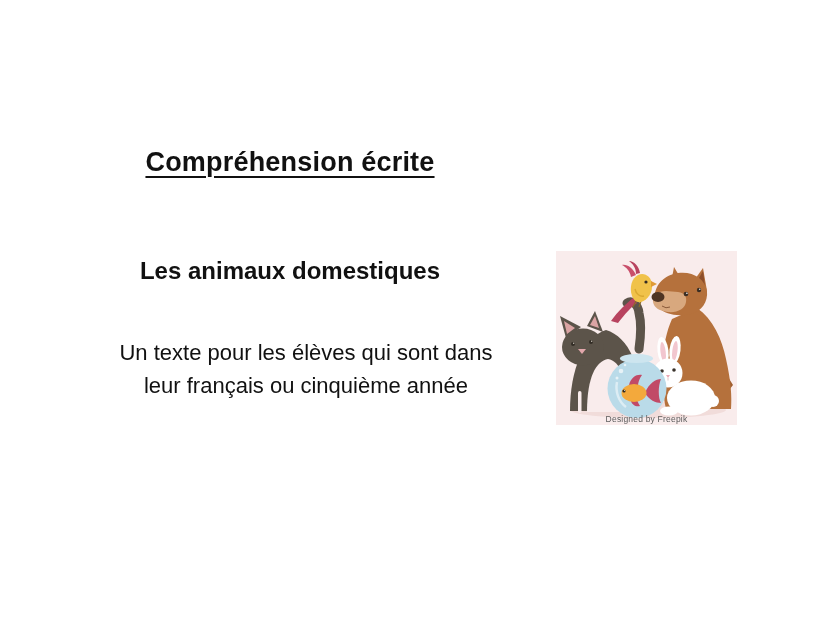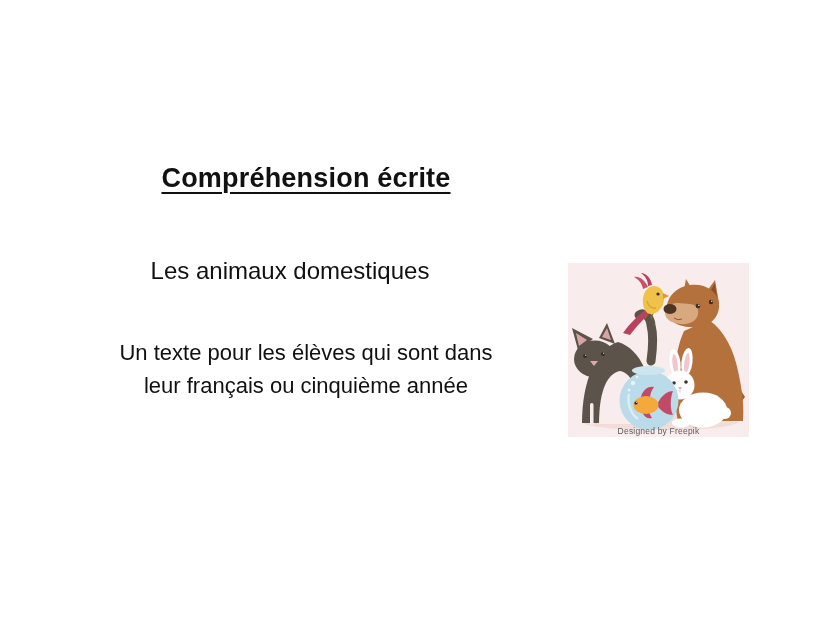--- a/index.html
+++ b/index.html
@@ -16,49 +16,49 @@
     position: absolute;
     left: 85px;
     width: 410px;
     text-align: center;
   }
   .title {
     top: 147px;
     font-size: 27px;
     font-weight: bold;
     letter-spacing: 0.2px;
-    margin: 16px;
+    margin: 0;
   }
   .title .underlined {
     text-decoration: underline;
     text-decoration-thickness: 2px;
     text-underline-offset: 5px;
   }
   .subtitle {
     top: 257px;
     font-size: 24px;
-    font-weight: normal;
+    font-weight: bold;
     margin: 0;
     text-align: center;
   }
   .body-text {
     top: 321px;
     font-size: 22px;
     font-weight: normal;
     line-height: 32.5px;
     margin: 16px;
   }
   .body-text span { display: block; }
   .illustration {
     position: absolute;
     left: 556px;
     top: 251px;
     width: 181px;
     height: 174px;
-    margin: 12px;
+    margin: 0;
   }
   .illustration svg { display: block; }
   .credit {
     position: absolute;
     left: 0;
     right: 0;
     bottom: 1px;
     text-align: center;
     font-size: 8.5px;
     color: #5b5b5b;

